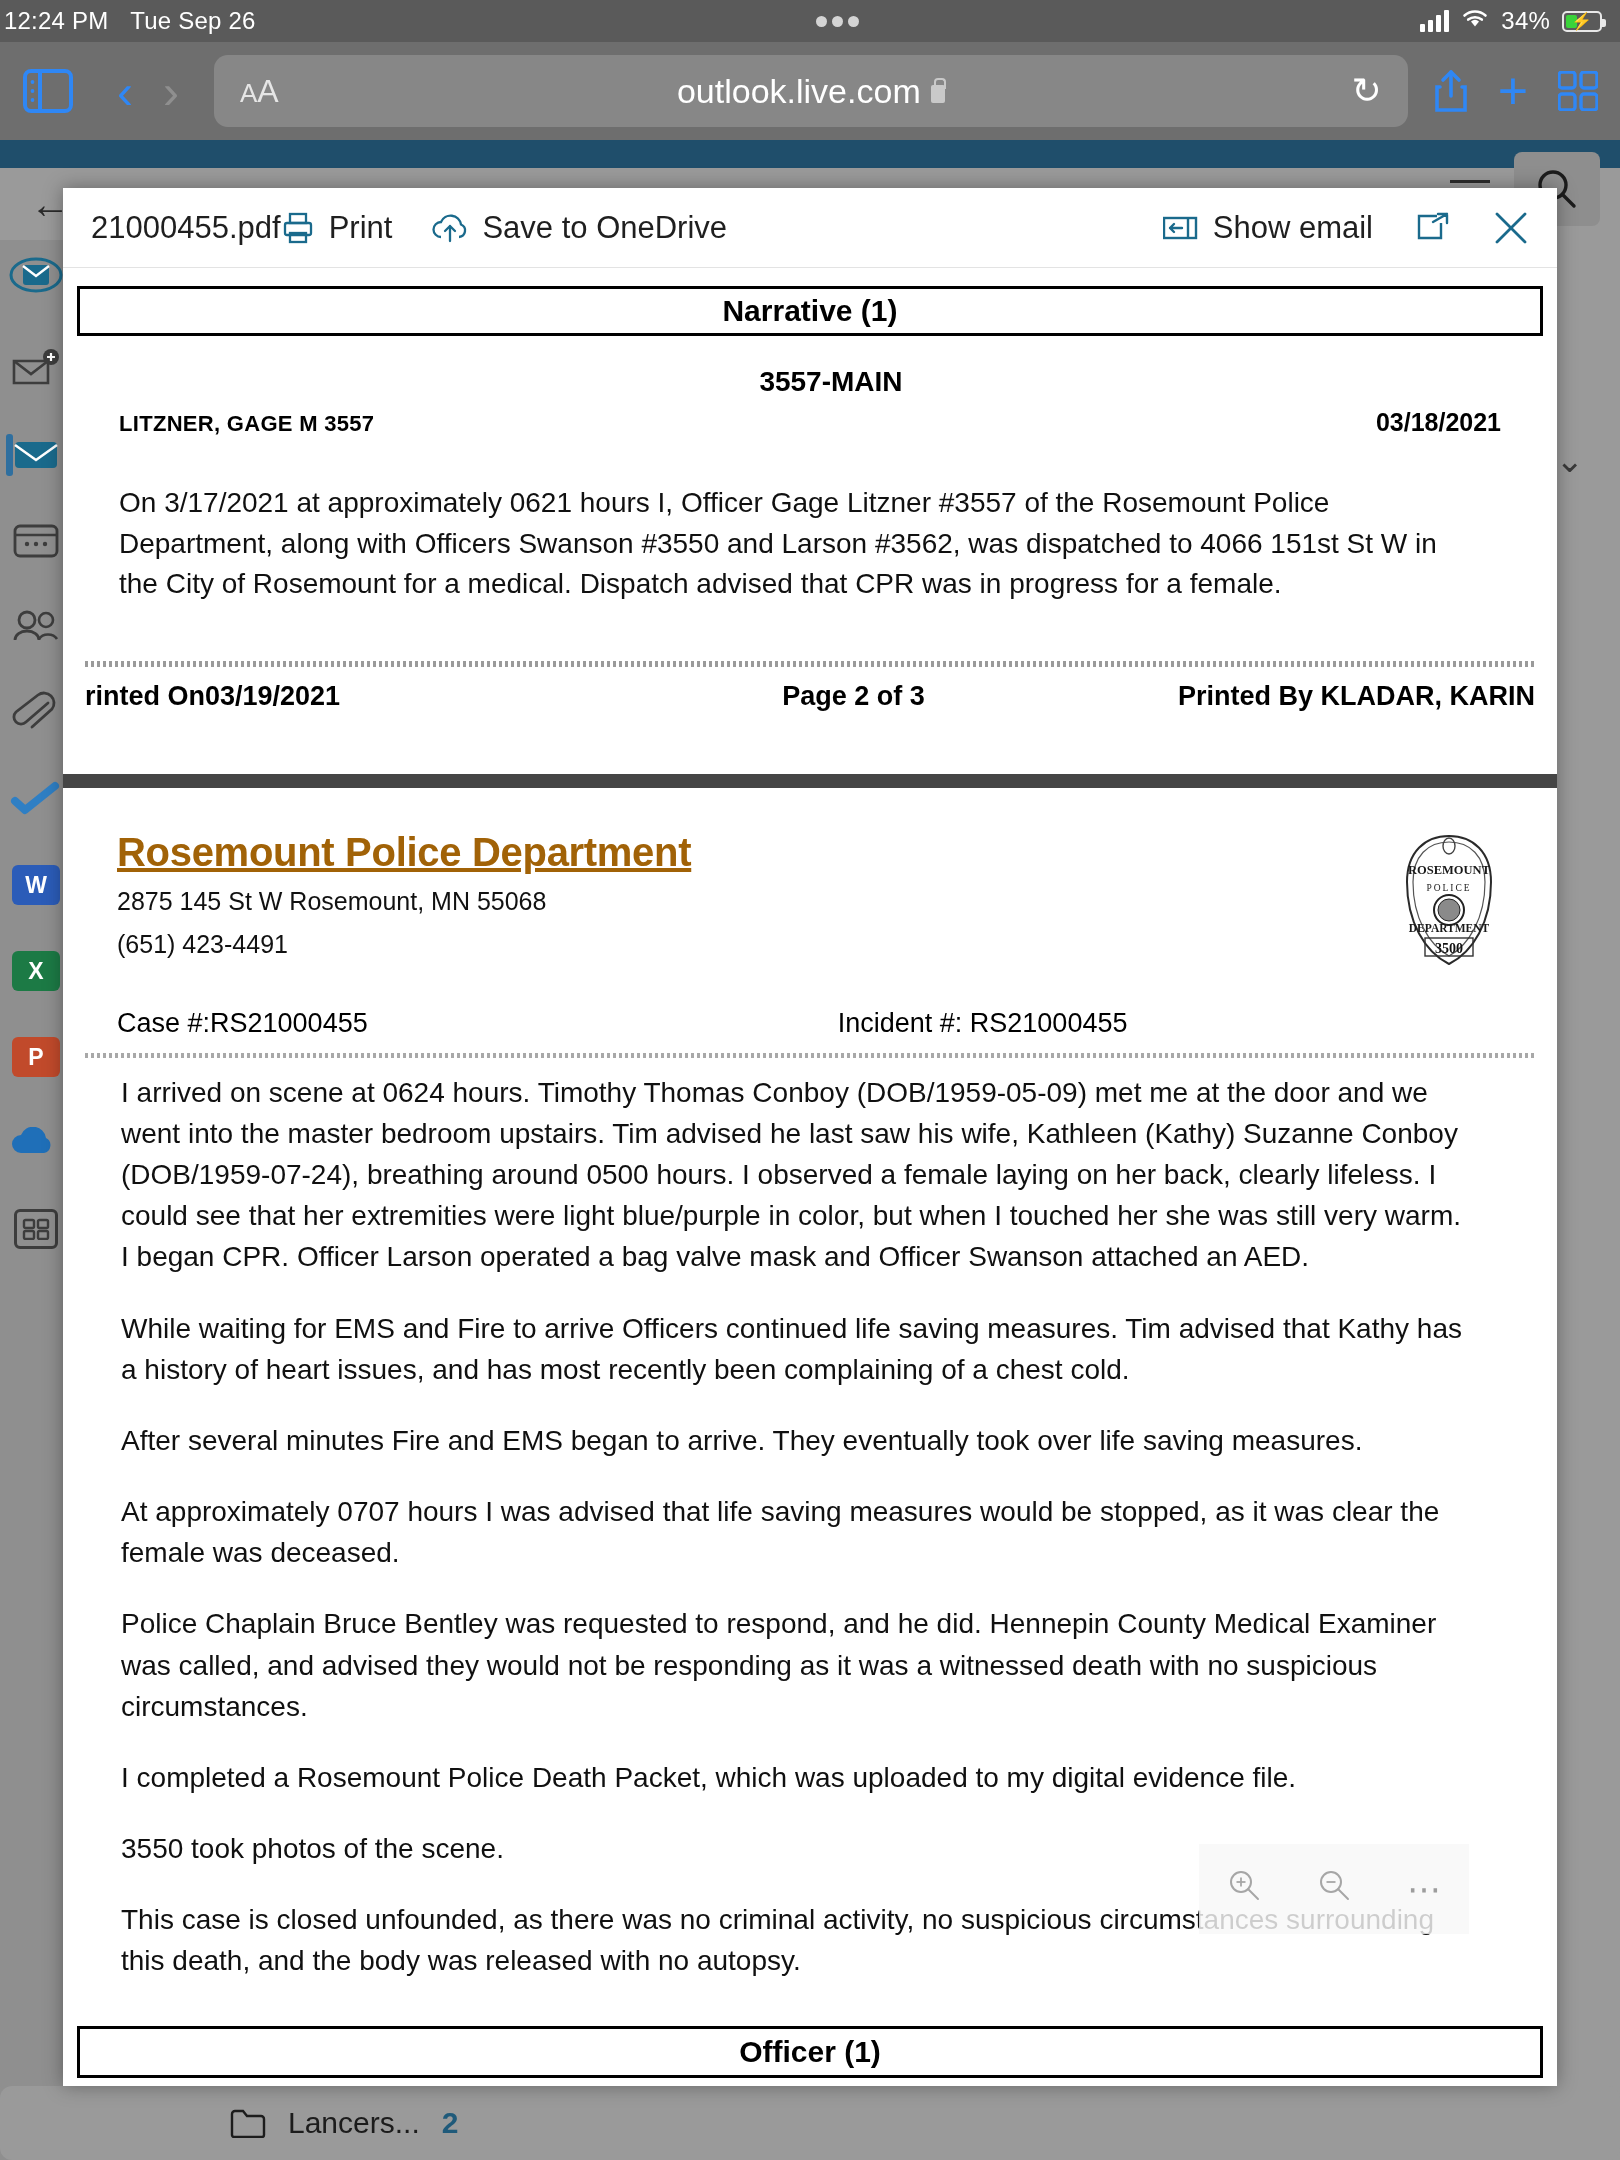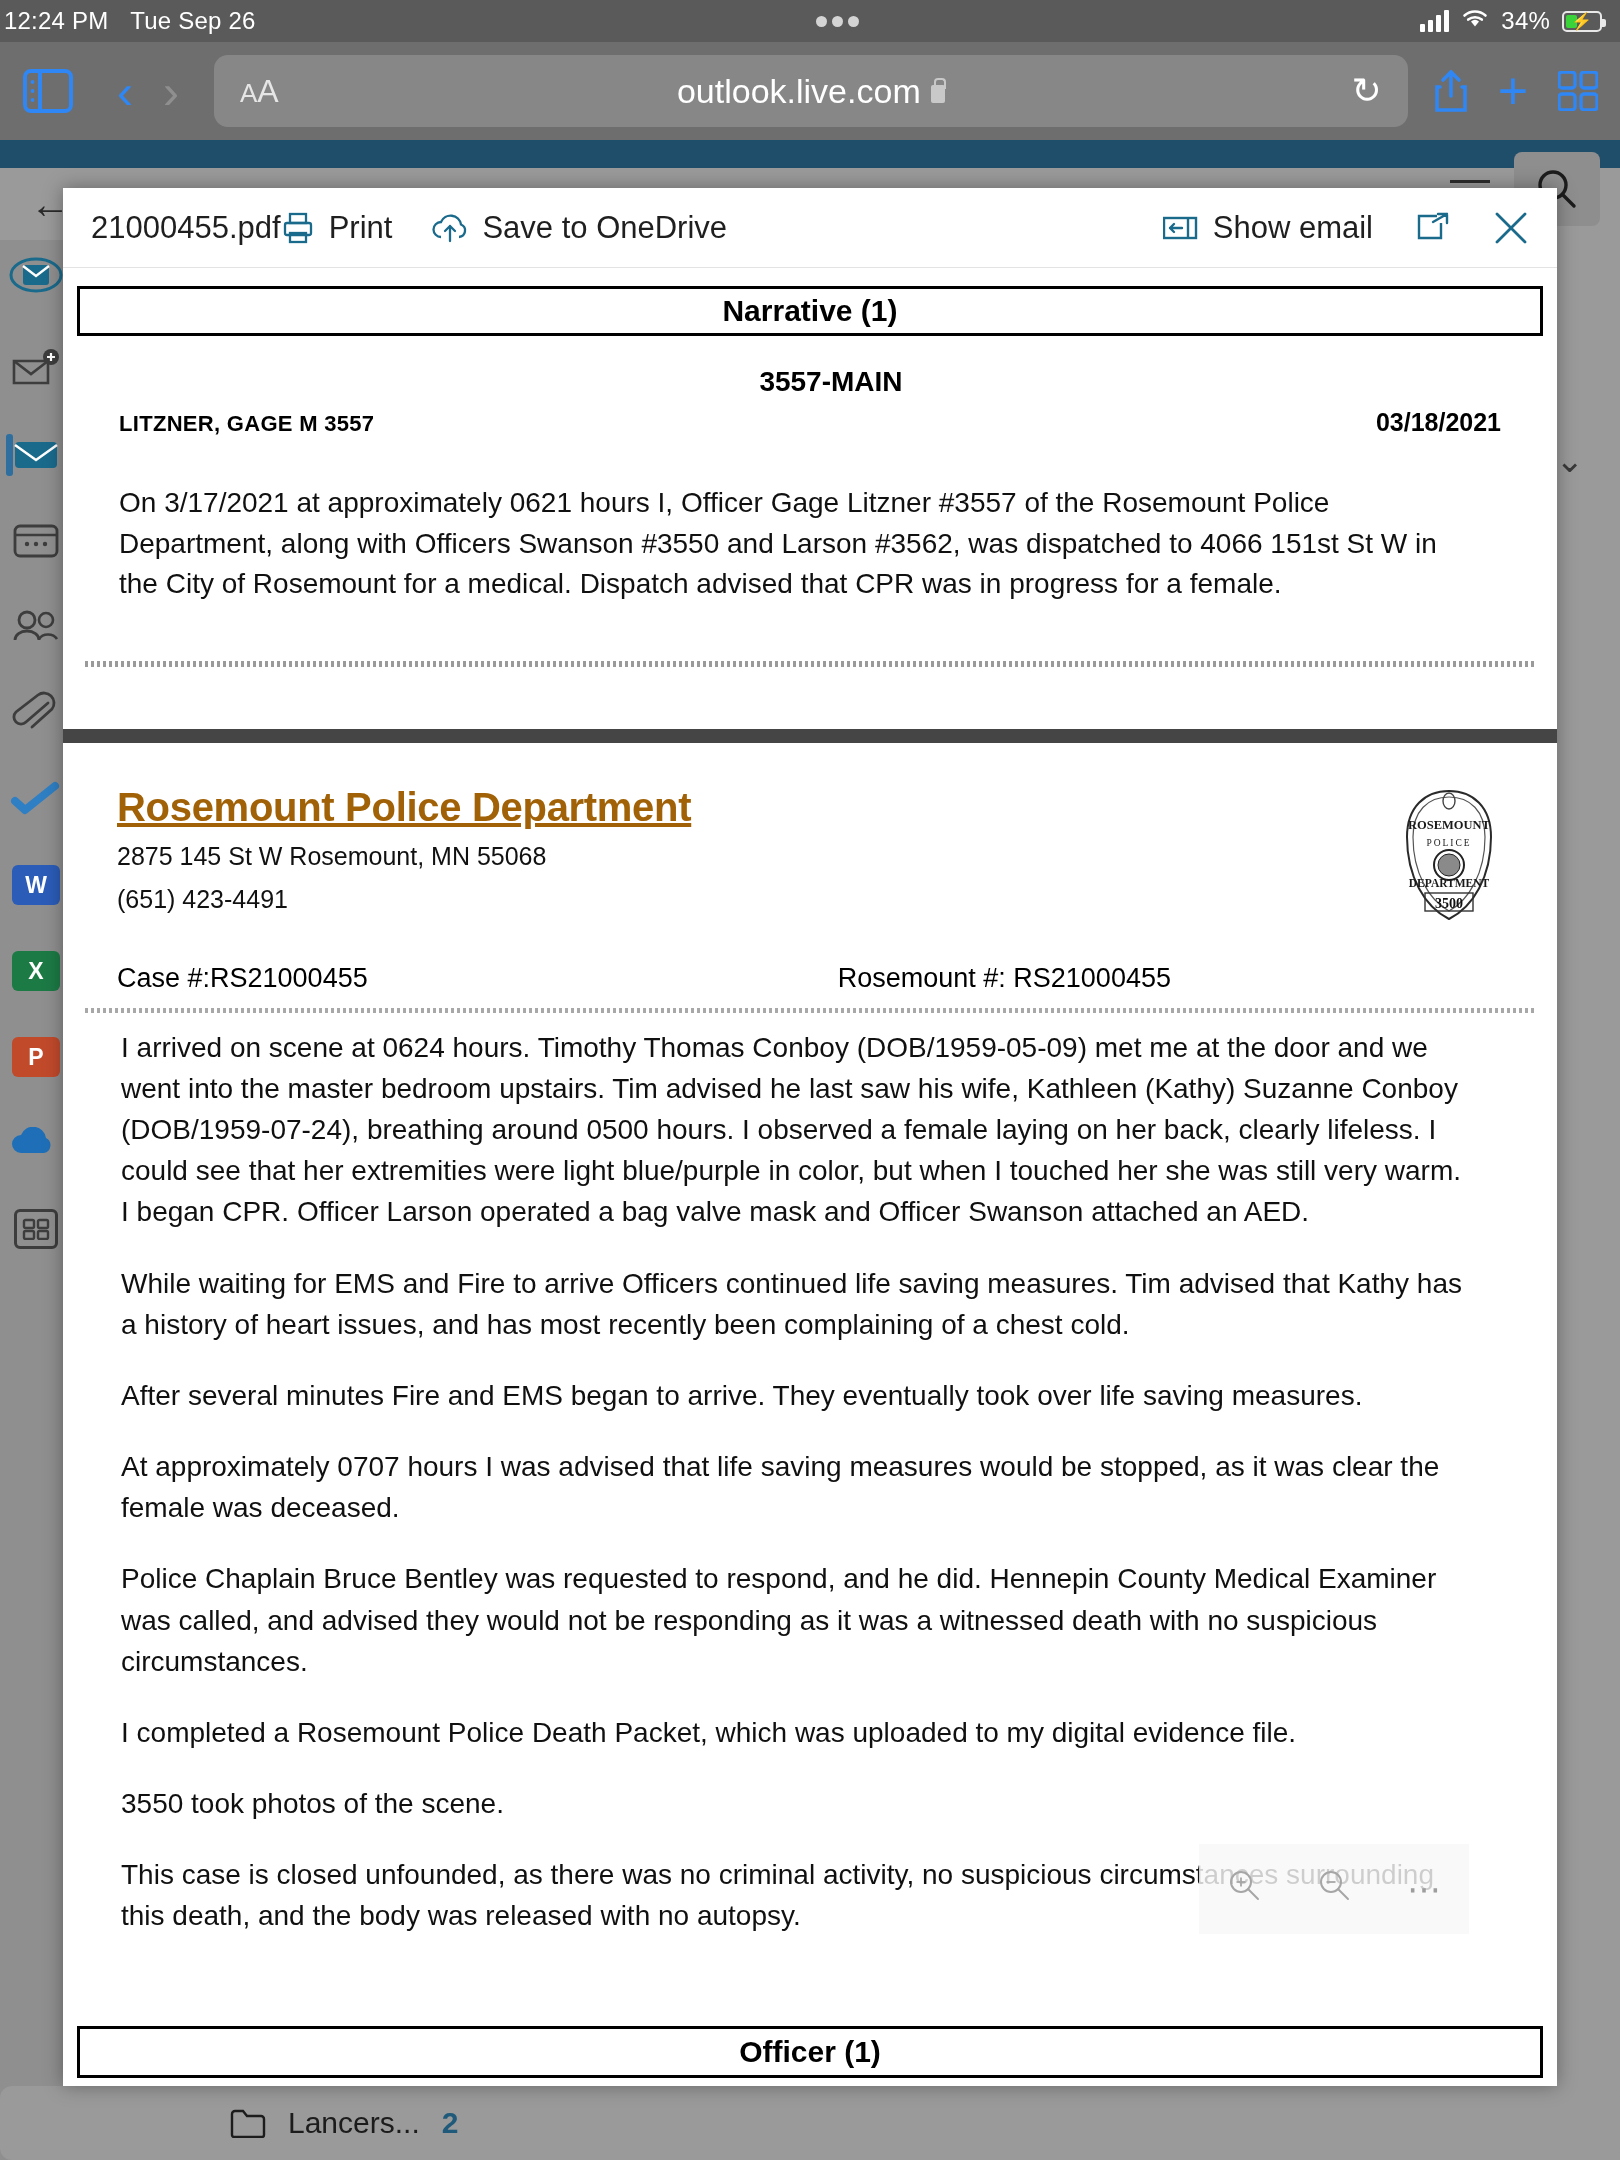--- a/index.html
+++ b/index.html
@@ -405,20 +405,25 @@
 
     <div class="page">
       <div class="secbar">Narrative (1)</div>
       <div class="nar-unit">3557-MAIN</div>
       <div class="nar-officer-row">
         <span class="nar-officer">LITZNER, GAGE M 3557</span>
         <span class="nar-date">03/18/2021</span>
       </div>
       <div class="nar-body">On 3/17/2021 at approximately 0621 hours I, Officer Gage Litzner #3557 of the Rosemount Police Department, along with Officers Swanson #3550 and Larson #3562, was dispatched to 4066 151st St W in the City of Rosemount for a medical. Dispatch advised that CPR was in progress for a female.</div>
       <div class="dots-rule"></div>
+      <div class="pagefoot">
+        <span class="pf-l">rinted On03/19/2021</span>
+        <span class="pf-c">Page 2  of  3</span>
+        <span class="pf-r">Printed By KLADAR, KARIN</span>
+      </div>
       <div style="height:62px"></div>
     </div>
 
     <div class="page-sep"></div>
 
     <div class="page">
       <div class="dept-head">
         <div>
           <div class="dept-name">Rosemount Police Department</div>
           <div class="dept-addr">2875 145 St W Rosemount, MN 55068</div>
@@ -435,21 +440,21 @@
             <circle cx="54" cy="80" r="11" fill="#8a8a8a" stroke="#222" stroke-width="1"></circle>
             <text x="54" y="102" font-family="'Liberation Serif',serif" font-size="11.5" font-weight="bold" text-anchor="middle" fill="#1a1a1a">DEPARTMENT</text>
             <rect x="30" y="108" width="48" height="18" fill="none" stroke="#333" stroke-width="1.4"></rect>
             <text x="54" y="123" font-family="'Liberation Serif',serif" font-size="14" font-weight="bold" text-anchor="middle" fill="#111">3500</text>
           </svg>
         </div>
       </div>
 
       <div class="case-row">
         <span class="case-l">Case #:RS21000455</span>
-        <span class="case-r">Rosemount #: RS21000455</span>
+        <span class="case-r">Incident #: RS21000455</span>
       </div>
       <div class="thin-rule"></div>
 
       <div class="body3">
         <p>I arrived on scene at 0624 hours. Timothy Thomas Conboy (DOB/1959-05-09) met me at the door and we went into the master bedroom upstairs. Tim advised he last saw his wife, Kathleen (Kathy) Suzanne Conboy (DOB/1959-07-24), breathing around 0500 hours. I observed a female laying on her back, clearly lifeless. I could see that her extremities were light blue/purple in color, but when I touched her she was still very warm. I began CPR. Officer Larson operated a bag valve mask and Officer Swanson attached an AED.</p>
         <p>While waiting for EMS and Fire to arrive Officers continued life saving measures. Tim advised that Kathy has a history of heart issues, and has most recently been complaining of a chest cold.</p>
         <p>After several minutes Fire and EMS began to arrive. They eventually took over life saving measures.</p>
         <p>At approximately 0707 hours I was advised that life saving measures would be stopped, as it was clear the female was deceased.</p>
         <p>Police Chaplain Bruce Bentley was requested to respond, and he did. Hennepin County Medical Examiner was called, and advised they would not be responding as it was a witnessed death with no suspicious circumstances.</p>
         <p>I completed a Rosemount Police Death Packet, which was uploaded to my digital evidence file.</p>

